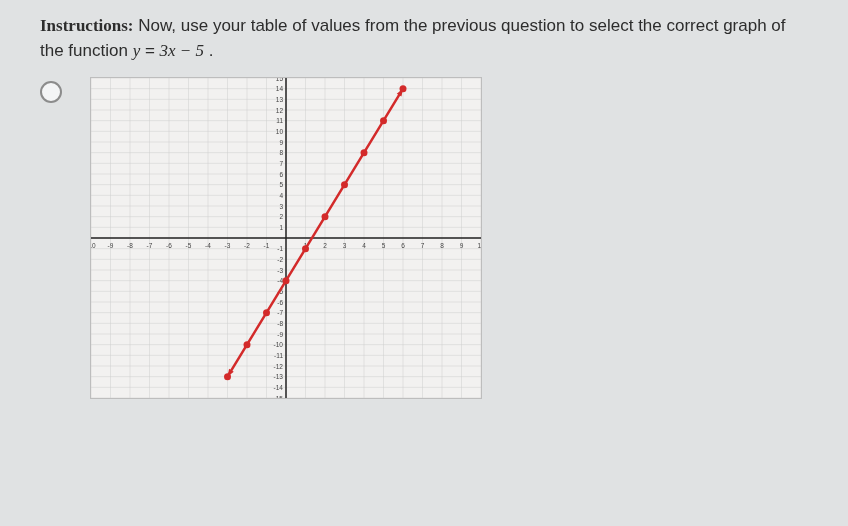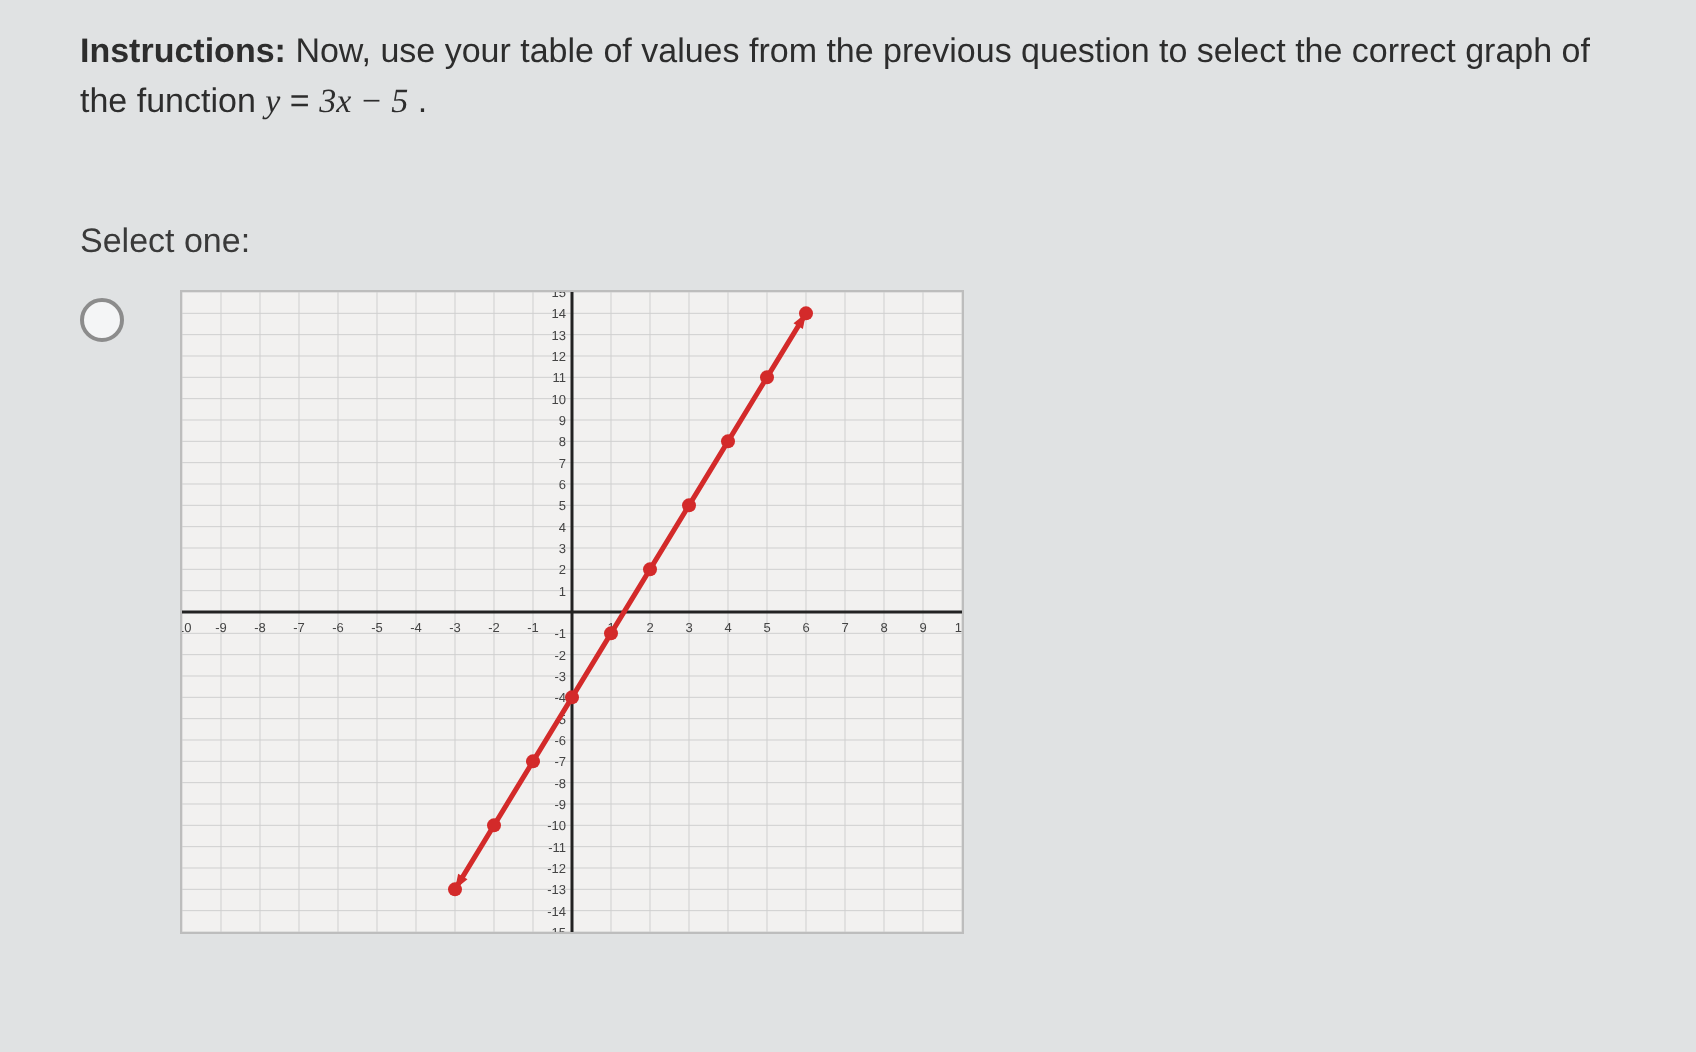--- a/index.html
+++ b/index.html
@@ -13,21 +13,21 @@
     color: #3a3a3a;
   }
   .page {
     padding: 14px 40px 20px 40px;
   }
   .instructions {
     font-size: 17px;
     line-height: 1.45;
     color: #2d2d2d;
   }
-  .instructions b { font-weight: 700; }
+  .instructions b { font-weight: 700; font-family: Liberation Serif, serif; }
   .math { font-style: italic; font-family: "Times New Roman", serif; }
   .prompt {
     margin-top: 48px;
     font-size: 17px;
     color: #3a3a3a;
   }
   .option-row {
     display: flex;
     align-items: flex-start;
     margin-top: 14px;
@@ -57,21 +57,20 @@
 <div class="page">
   <div class="instructions">
     <b>Instructions:</b>
     <span>Now, use your table of values from the previous question to select the correct graph of the function </span>
     <span class="math">y</span>
     <span> = </span>
     <span class="math">3x − 5</span>
     <span>.</span>
   </div>
 
-  <div class="prompt">Select one:</div>
 
   <div class="option-row">
     <div class="radio"></div>
     <div class="graph-wrap">
       <svg id="graph-svg" width="390" height="320" viewBox="0 0 390 320">
           <line x1="0" y1="0" x2="0" y2="320" stroke="#cfcfcf" stroke-width="0.5"></line>
           <line x1="19.5" y1="0" x2="19.5" y2="320" stroke="#cfcfcf" stroke-width="0.5"></line>
           <line x1="39" y1="0" x2="39" y2="320" stroke="#cfcfcf" stroke-width="0.5"></line>
           <line x1="58.5" y1="0" x2="58.5" y2="320" stroke="#cfcfcf" stroke-width="0.5"></line>
           <line x1="78" y1="0" x2="78" y2="320" stroke="#cfcfcf" stroke-width="0.5"></line>

